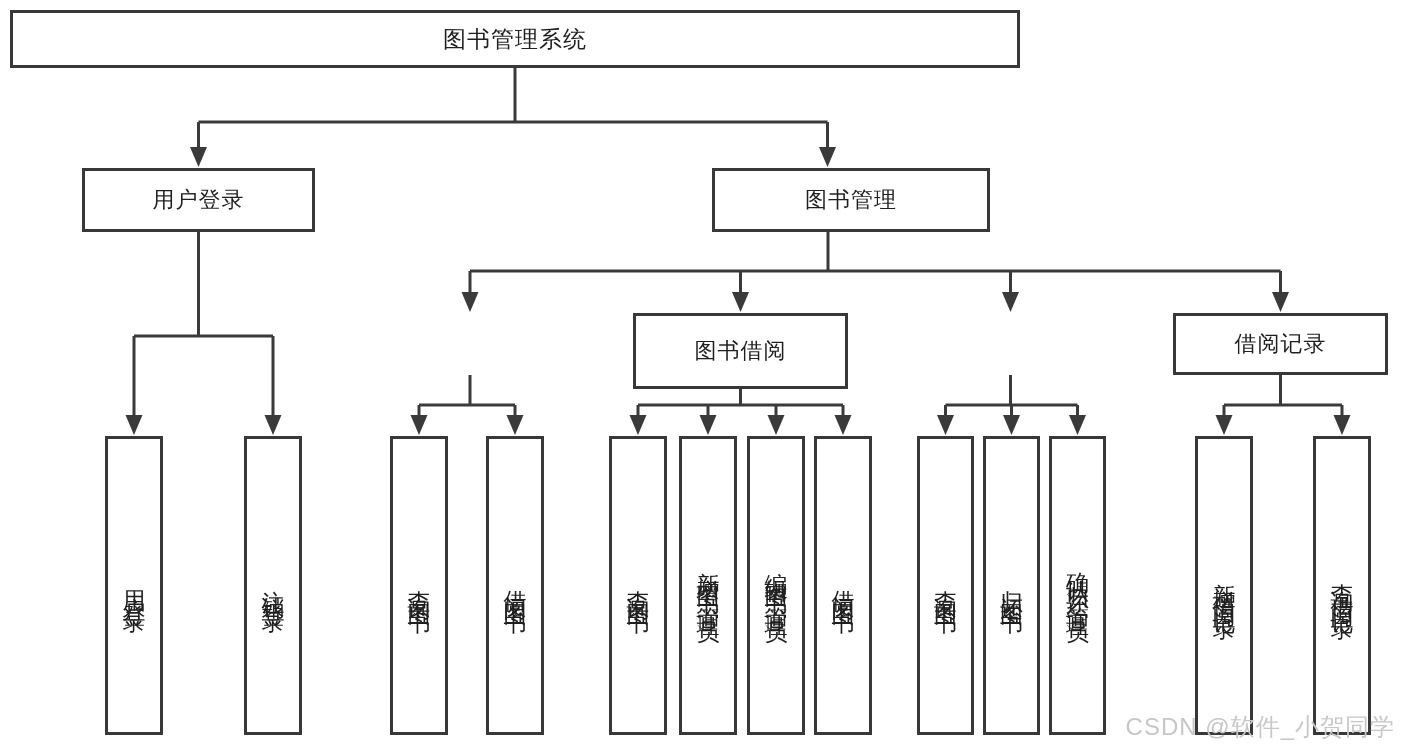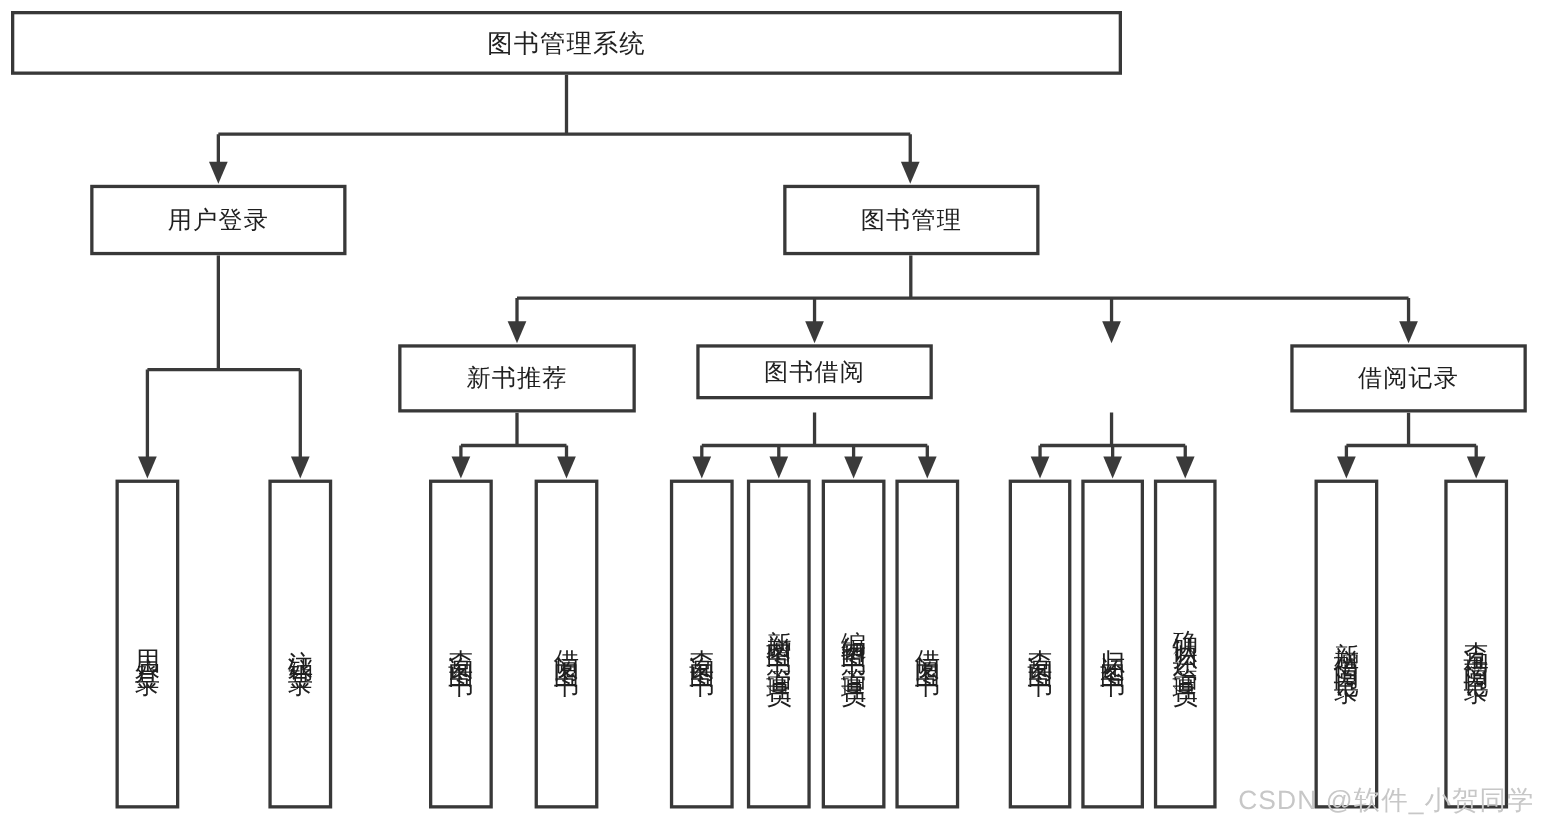--- a/index.html
+++ b/index.html
@@ -45,23 +45,23 @@
     right: 10px;
     bottom: 4px;
     z-index: 5;
     font-size: 24px;
     color: #c7c7c7;
     letter-spacing: 1px;
   }
   
   .n-root        { left: 10px;   top: 10px;  width: 1010px; height: 58px; }
   .n-user-login  { left: 82px;   top: 168px; width: 233px;  height: 64px; }
-  .n-book-mgmt   { left: 712px;  top: 168px; width: 233px;  height: 64px; }
+  .n-book-mgmt   { left: 712px;  top: 168px; width: 278px;  height: 64px; }
   .n-new-book    { left: 362px;  top: 313px; width: 216px;  height: 62px; }
-  .n-book-borrow { left: 633px;  top: 313px; width: 215px;  height: 50px; }
+  .n-book-borrow { left: 633px;  top: 313px; width: 215px;  height: 76px; }
   .n-cur-borrow  { left: 903px;  top: 313px; width: 215px;  height: 62px; }
   .n-records     { left: 1173px; top: 313px; width: 215px;  height: 62px; }
   .leaf          { top: 436px; height: 299px; }
   .n-ul-login    { left: 105px;  width: 58px; }
   .n-ul-logout   { left: 244px;  width: 58px; }
   .n-nb-query    { left: 390px;  width: 58px; }
   .n-nb-borrow   { left: 486px;  width: 58px; }
   .n-bb-query    { left: 609px;  width: 58px; }
   .n-bb-add      { left: 679px;  width: 58px; }
   .n-bb-edit     { left: 747px;  width: 58px; }
@@ -105,21 +105,20 @@
     <polygon points="1069,415 1086,415 1077.5,435"></polygon>
     <polygon points="1215.5,415 1232.5,415 1224,435"></polygon>
     <polygon points="1333.5,415 1350.5,415 1342,435"></polygon>
   </svg>
 
   <div class="node h root-node n-root">图书管理系统</div>
 
   <div class="node h n-user-login">用户登录</div>
   <div class="node h n-book-mgmt">图书管理</div>
 
-  <div class="node h n-new-book">新书推荐</div>
   <div class="node h n-book-borrow">图书借阅</div>
   <div class="node h n-records">借阅记录</div>
 
   <div class="node v leaf n-ul-login">用户登录</div>
   <div class="node v leaf n-ul-logout">注销登录</div>
 
   <div class="node v leaf n-nb-query">查询图书</div>
   <div class="node v leaf n-nb-borrow">借阅图书</div>
 
   <div class="node v leaf n-bb-query">查询图书</div>

